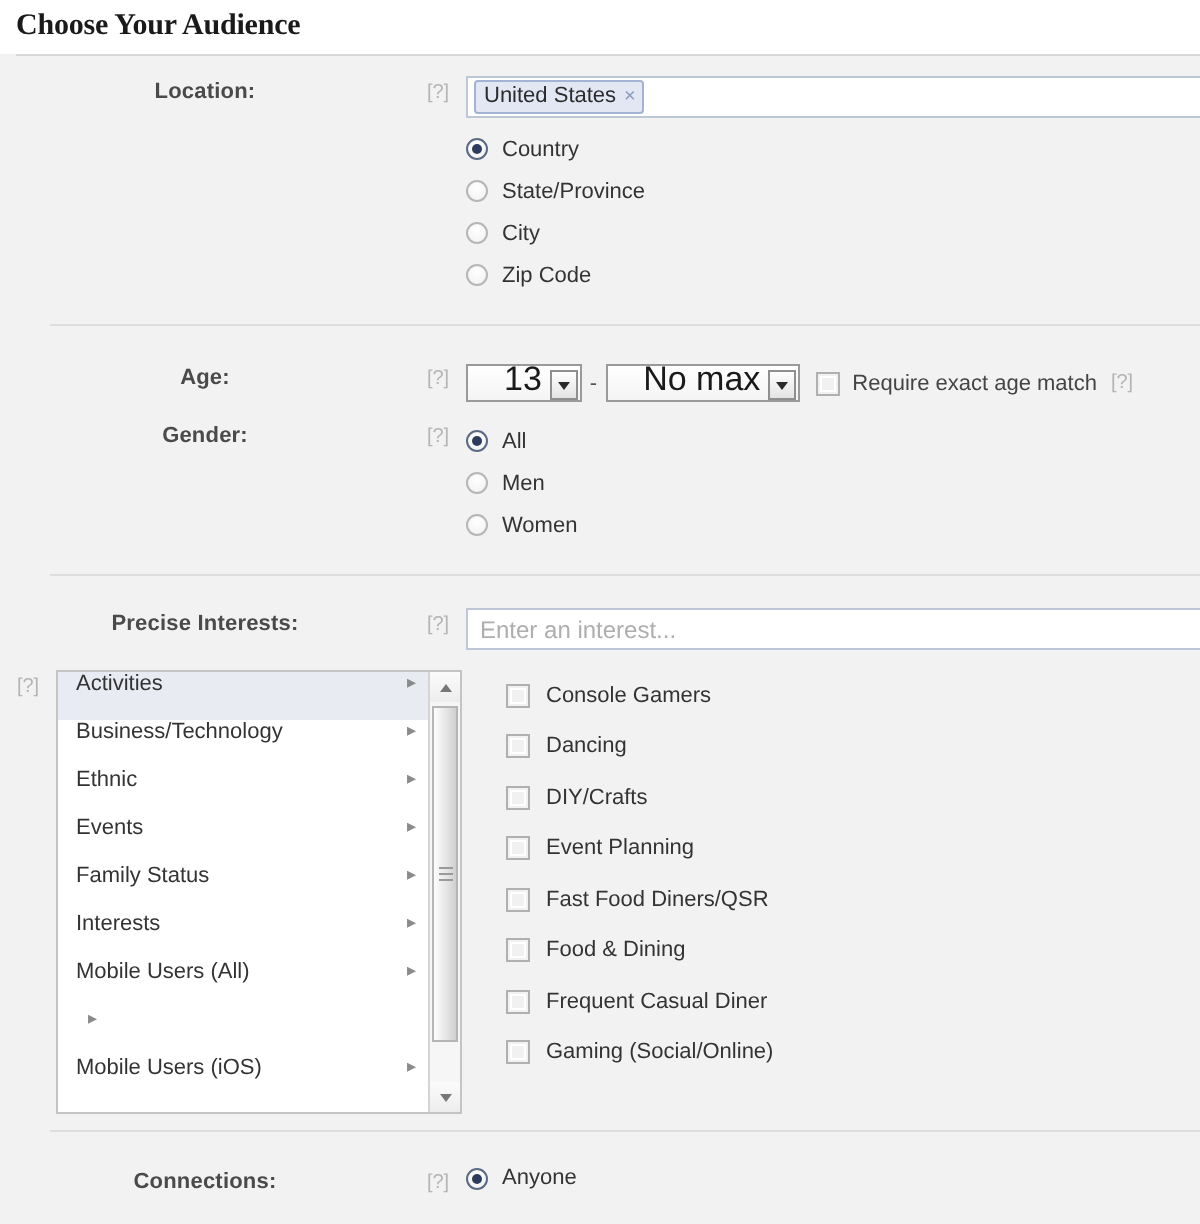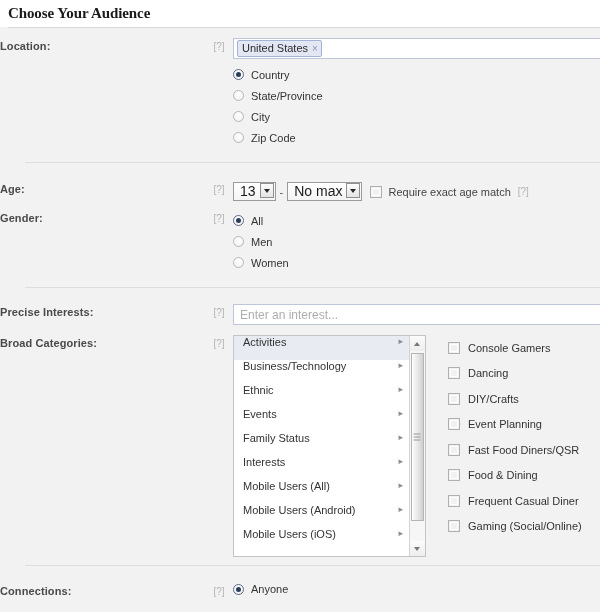--- a/index.html
+++ b/index.html
@@ -49,21 +49,21 @@
     margin-left: 25px;
   }
 
   .row {
     display: flex;
     align-items: flex-start;
   }
   .label-cell {
     width: 205px;
     min-width: 205px;
-    text-align: left;
+    text-align: center;
     font-weight: bold;
     font-size: 11px;
     color: #4a4a4a;
     padding-top: 2px;
     letter-spacing: 0.1px;
   }
   .help-cell {
     width: 28px;
     min-width: 28px;
     text-align: center;
@@ -152,23 +152,23 @@
     display: flex;
     align-items: center;
     height: 21px;
   }
   .select {
     height: 19px;
     background: linear-gradient(#ffffff, #f4f4f4);
     border: 1px solid #9a9a9a;
     box-sizing: border-box;
     display: inline-flex;
-    align-items: flex-start;
-    padding: 0 1px 0 6px;
-    font-size: 14px;
+    align-items: flex-end;
+    padding: 0 1px 0 18px;
+    font-size: 17px;
     color: #1a1a1a;
     cursor: pointer;
   }
   .select-value {
     padding-right: 4px;
     white-space: nowrap;
   }
   .select-arrow {
     width: 14px;
     height: 15px;
@@ -470,21 +470,20 @@
     <div class="label-cell">Precise Interests:</div>
     <div class="help-cell">
       <span class="help-icon">[?]</span>
     </div>
     <div class="field-cell">
       <input class="text-input" type="text" placeholder="Enter an interest..." style="">
     </div>
   </div>
 
   <div class="row" style="margin-top:10px;">
-    <div class="label-cell">Broad Categories:</div>
     <div class="help-cell">
       <span class="help-icon">[?]</span>
     </div>
     <div class="field-cell">
       <div class="bc-wrap">
 
         <div class="bc-list">
           <div class="bc-items">
             <div class="bc-item selected">
               <span class="bc-item-label">Activities</span>
@@ -508,21 +507,20 @@
             </div>
             <div class="bc-item">
               <span class="bc-item-label">Interests</span>
               <span class="bc-arrow">▸</span>
             </div>
             <div class="bc-item">
               <span class="bc-item-label">Mobile Users (All)</span>
               <span class="bc-arrow">▸</span>
             </div>
             <div class="bc-item">
-              <span class="bc-item-label">Mobile Users (Android)</span>
               <span class="bc-arrow">▸</span>
             </div>
             <div class="bc-item">
               <span class="bc-item-label">Mobile Users (iOS)</span>
               <span class="bc-arrow">▸</span>
             </div>
             <div class="bc-item">
               
               
             </div>

